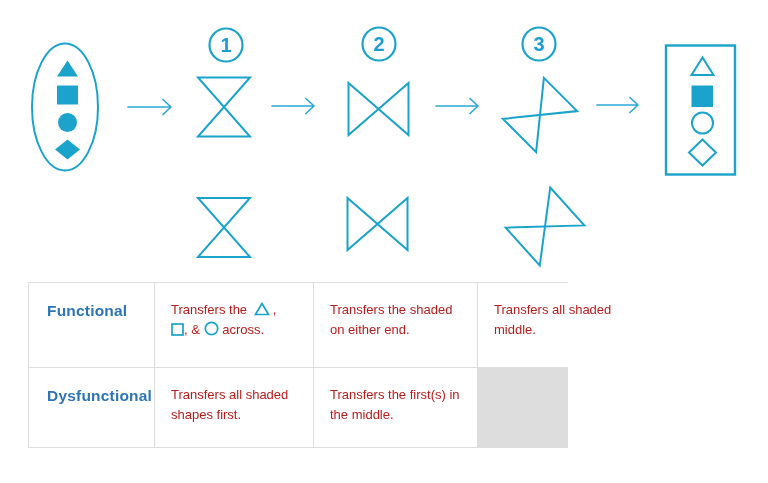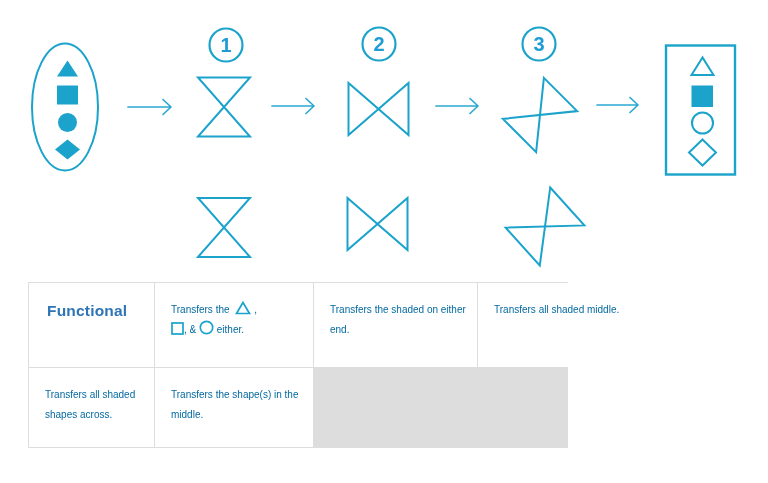--- a/index.html
+++ b/index.html
@@ -22,21 +22,21 @@
     box-sizing:border-box;border:1px solid #dddddd;background:#dddddd;
     display:grid;grid-template-columns:125px 158px 163px 165px;
     grid-template-rows:84px 79px;gap:1px;
   }
   .cell{background:#ffffff;box-sizing:border-box;}
   .row-label{
     color:#2E75B6;font-size:15.5px;font-weight:600;letter-spacing:.2px;
     padding:19px 0 0 18px;
   }
   .tcell{
-    color:#0369a1;font-size:10px;line-height:20px;font-weight:500;
+    color:#b91c1c;font-size:13px;line-height:20px;font-weight:500;
     padding:17px 8px 0 16px;
   }
   .tcell svg{vertical-align:-2px;}
   .icon-gap{margin-left:3px;}
 </style>
 </head>
 <body>
 
 <svg class="diagram-svg" width="768" height="278" viewBox="0 0 768 278">
 
@@ -90,20 +90,21 @@
     <span>Transfers the</span>
     <svg class="icon-gap" width="16" height="14" viewBox="0 0 16 14">
       <polygon points="8,1.5 1.5,12.5 14.5,12.5" fill="none" stroke="#1BA3CB" stroke-width="1.7"></polygon>
     </svg><span class="icon-gap">,</span><br>
     <svg width="13" height="13" viewBox="0 0 13 13">
       <rect x="1" y="1" width="11" height="11" fill="none" stroke="#1BA3CB" stroke-width="1.7"></rect>
     </svg><span>, &amp;</span>
     <svg width="15" height="15" viewBox="0 0 15 15">
       <circle cx="7.5" cy="7.5" r="6.2" fill="none" stroke="#1BA3CB" stroke-width="1.7"></circle>
     </svg>
-    <span>either.</span>
+    <span>across.</span>
   </div>
   <div class="cell tcell">Transfers the shaded on either end.</div>
   <div class="cell tcell">Transfers all shaded middle.</div>
 
-  <div class="cell tcell">Transfers all shaded shapes across.</div>
-  <div class="cell tcell">Transfers the shape(s) in the middle.</div>
+  <div class="cell row-label">Dysfunctional</div>
+  <div class="cell tcell">Transfers all shaded shapes first.</div>
+  <div class="cell tcell">Transfers the first(s) in the middle.</div>
 </div>
 
 </body></html>

